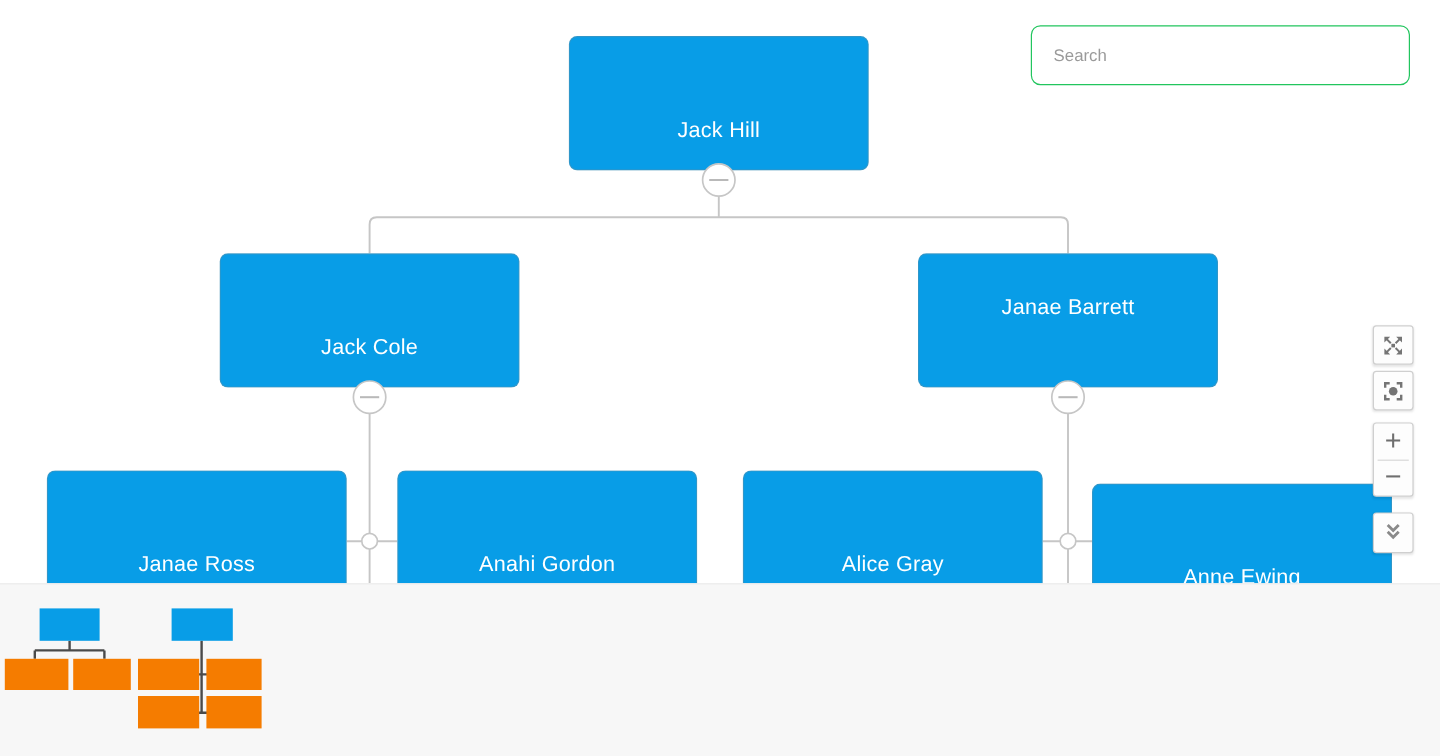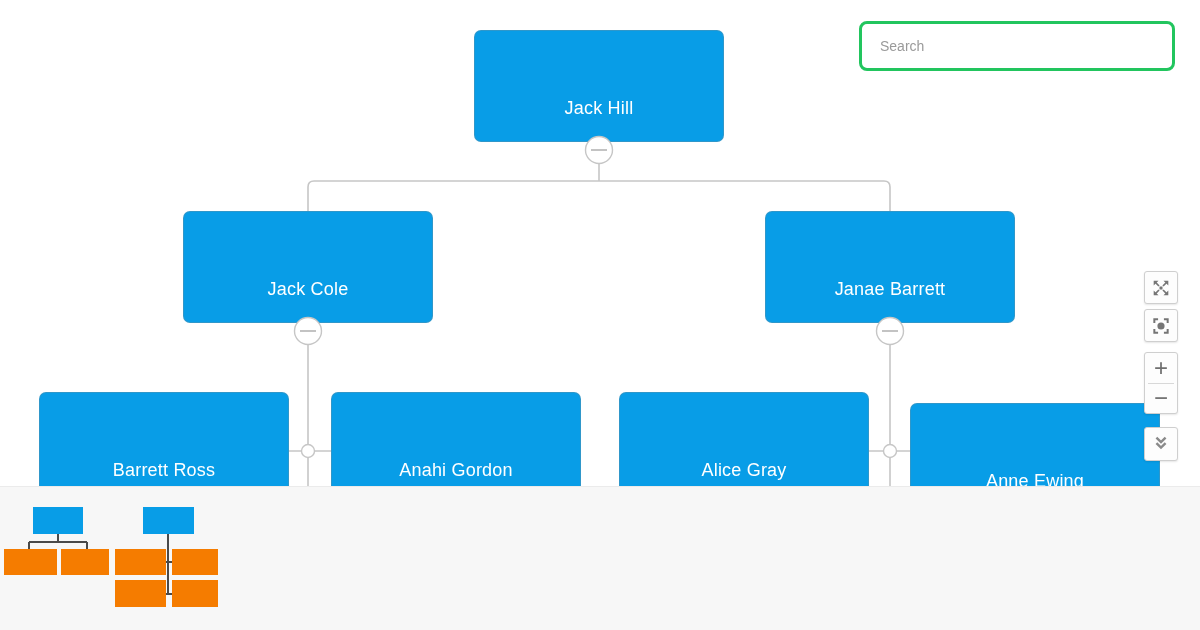--- a/index.html
+++ b/index.html
@@ -46,21 +46,21 @@
   .link { stroke: #c6c6c6; stroke-width: 1.6; fill: none; }
   .collapse-circle { fill: #ffffff; stroke: #c6c6c6; stroke-width: 1.4; }
   .collapse-minus { stroke: #b9b9b9; stroke-width: 1.7; }
   .junction-circle { fill: #ffffff; stroke: #c6c6c6; stroke-width: 1.4; }
 
   
   .search-box {
     position: absolute;
     left: 859px; top: 21px;
     width: 316px; height: 50px;
-    border: 3px solid #22c55e;
+    border: 1px solid #22c55e;
     border-radius: 8px;
     background: #ffffff;
     padding: 0 18px;
     font-family: "Liberation Sans", sans-serif;
     font-size: 14px;
     color: #555555;
     outline: none;
     z-index: 10;
   }
   .search-box::placeholder { color: #9a9a9a; }
@@ -122,25 +122,25 @@
     <path class="link" d="M289 451 L331 451"></path>
     <path class="link" d="M869 451 L910 451"></path>
   </svg>
 
   <div class="node" style="left:474px; top:30px;">
     <span class="node-label">Jack Hill</span>
   </div>
   <div class="node" style="left:183px; top:211px;">
     <span class="node-label">Jack Cole</span>
   </div>
-  <div class="node" style="left:765px; top:211px;">
+  <div class="node" style="left:765px; top:211px;align-items:center;">
     <span class="node-label">Janae Barrett</span>
   </div>
   <div class="node" style="left:39px; top:392px;">
-    <span class="node-label">Barrett Ross</span>
+    <span class="node-label">Janae Ross</span>
   </div>
   <div class="node" style="left:331px; top:392px;">
     <span class="node-label">Anahi Gordon</span>
   </div>
   <div class="node" style="left:619px; top:392px;">
     <span class="node-label">Alice Gray</span>
   </div>
   <div class="node" style="left:910px; top:392px;margin-top:11px;">
     <span class="node-label">Anne Ewing</span>
   </div>

